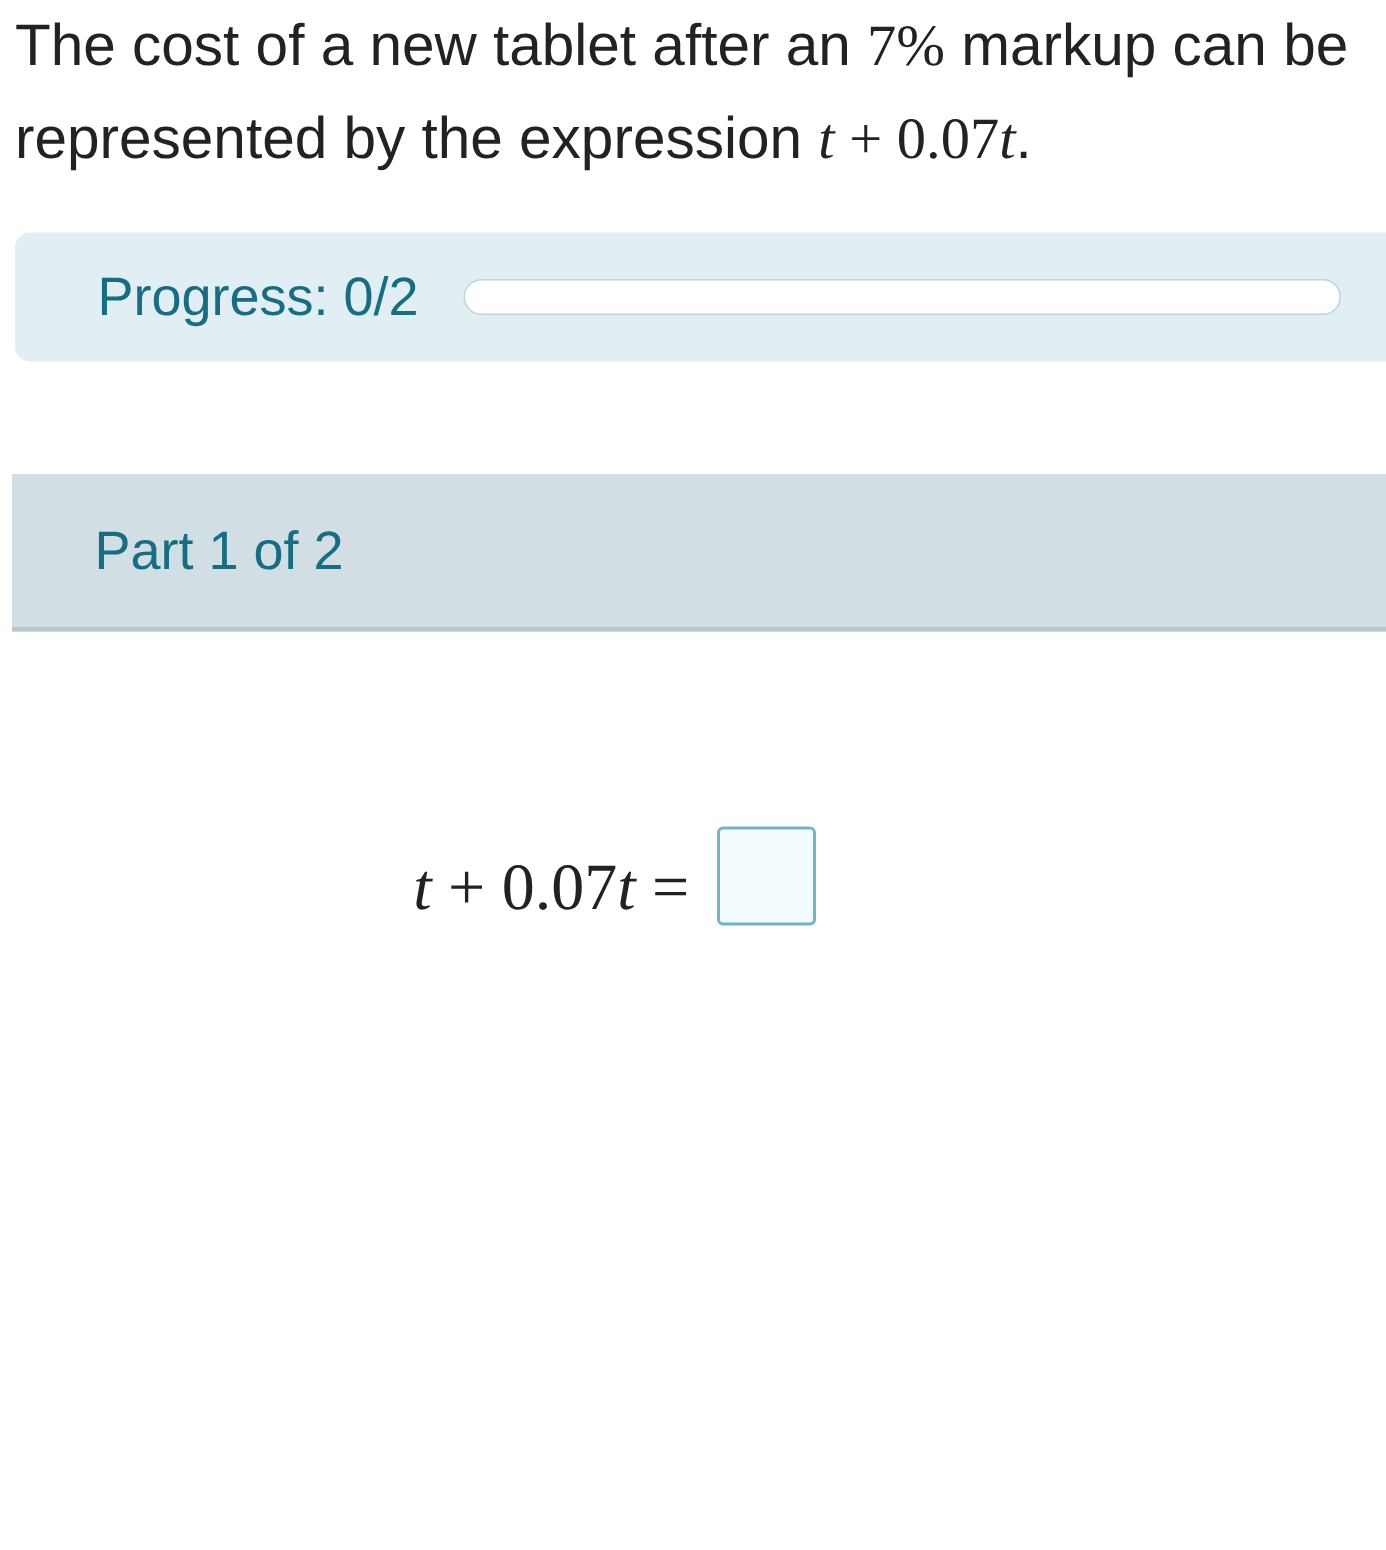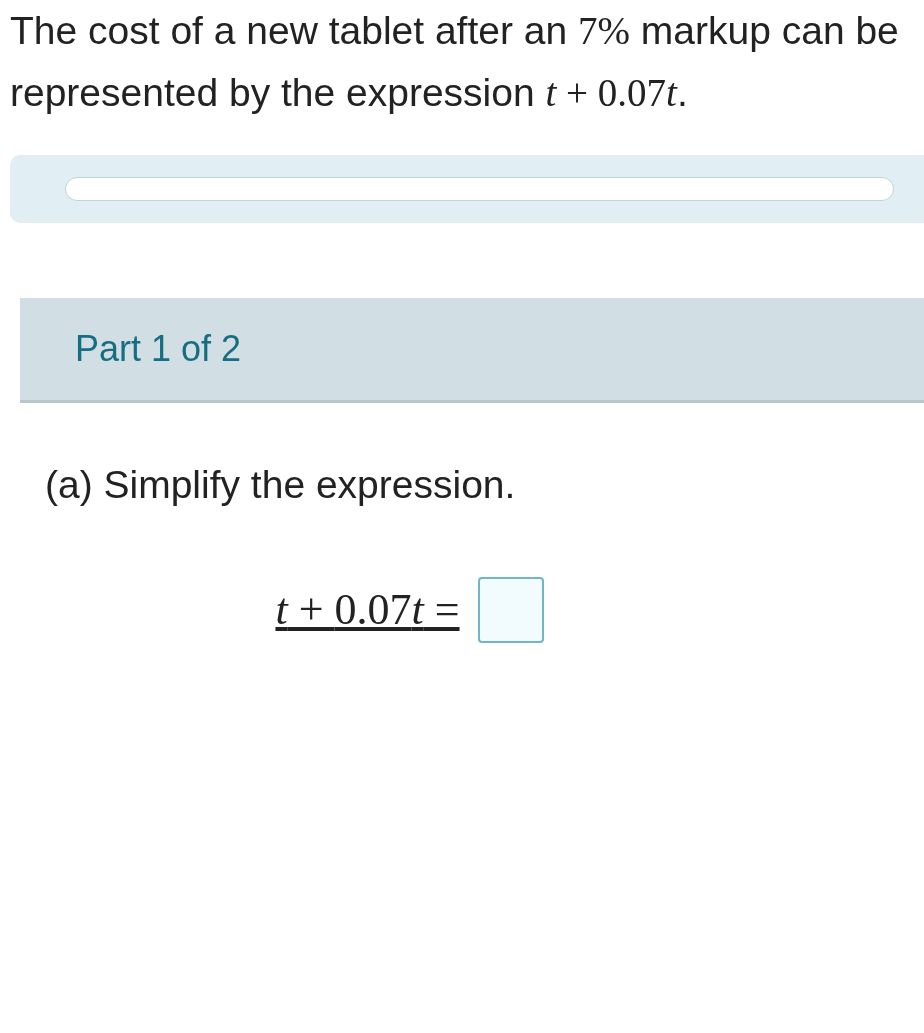--- a/index.html
+++ b/index.html
@@ -36,44 +36,43 @@
   }
   .progress-track {
     flex: 1;
     height: 24px;
     background: #ffffff;
     border: 1px solid #bcd4db;
     border-radius: 14px;
   }
   .part-header {
     background: #d1dee3;
-    margin-left: 20px;
+    margin-left: 8px;
     margin-top: 75px;
     padding: 30px 30px 30px 55px;
     color: #176e82;
     font-size: 36px;
     border-bottom: 3px solid #b8c7cc;
   }
   .part-body {
     padding: 60px 30px 30px 45px;
   }
   .instruction {
     font-size: 39px;
     color: #222;
   }
   .equation-row {
     display: flex;
-    align-items: center;
+    align-items: flex-end;
     justify-content: center;
     margin-top: 70px;
     font-size: 44px;
     font-family: 'Times New Roman', serif;
     gap: 18px;
     padding-right: 120px;
-    text-decoration: underline;
   }
   .equation-text { font-family: 'Times New Roman', serif; }
   .equation-text .mi { font-style: italic; }
   .answer-box {
     width: 66px;
     height: 66px;
     border: 2px solid #6fb6c9;
     background: #f2fbfd;
     border-radius: 4px;
     font-size: 36px;
@@ -83,29 +82,29 @@
   }
 </style>
 </head>
 <body>
 
 <div class="problem-text">
   <span>The cost of a new tablet after an </span><span class="pct">7%</span><span> markup can be represented by the expression </span><span class="math-i">t</span><span class="math"> + </span><span class="math">0.07</span><span class="math-i">t</span><span>.</span>
 </div>
 
 <div class="progress-bar">
+  <span class="progress-label">Progress: 0/2</span>
   <div class="progress-track"></div>
 </div>
 
 <div class="part-header">
   <span>Part 1 of 2</span>
 </div>
 
 <div class="part-body">
-  <div class="instruction">(a)  Simplify the expression.</div>
 
   <div class="equation-row">
     <span class="equation-text">
       <span class="mi">t</span><span> + </span><span>0.07</span><span class="mi">t</span><span> = </span>
     </span>
     <input type="text" class="answer-box" value="" style="">
   </div>
 </div>
 
 </body></html>

